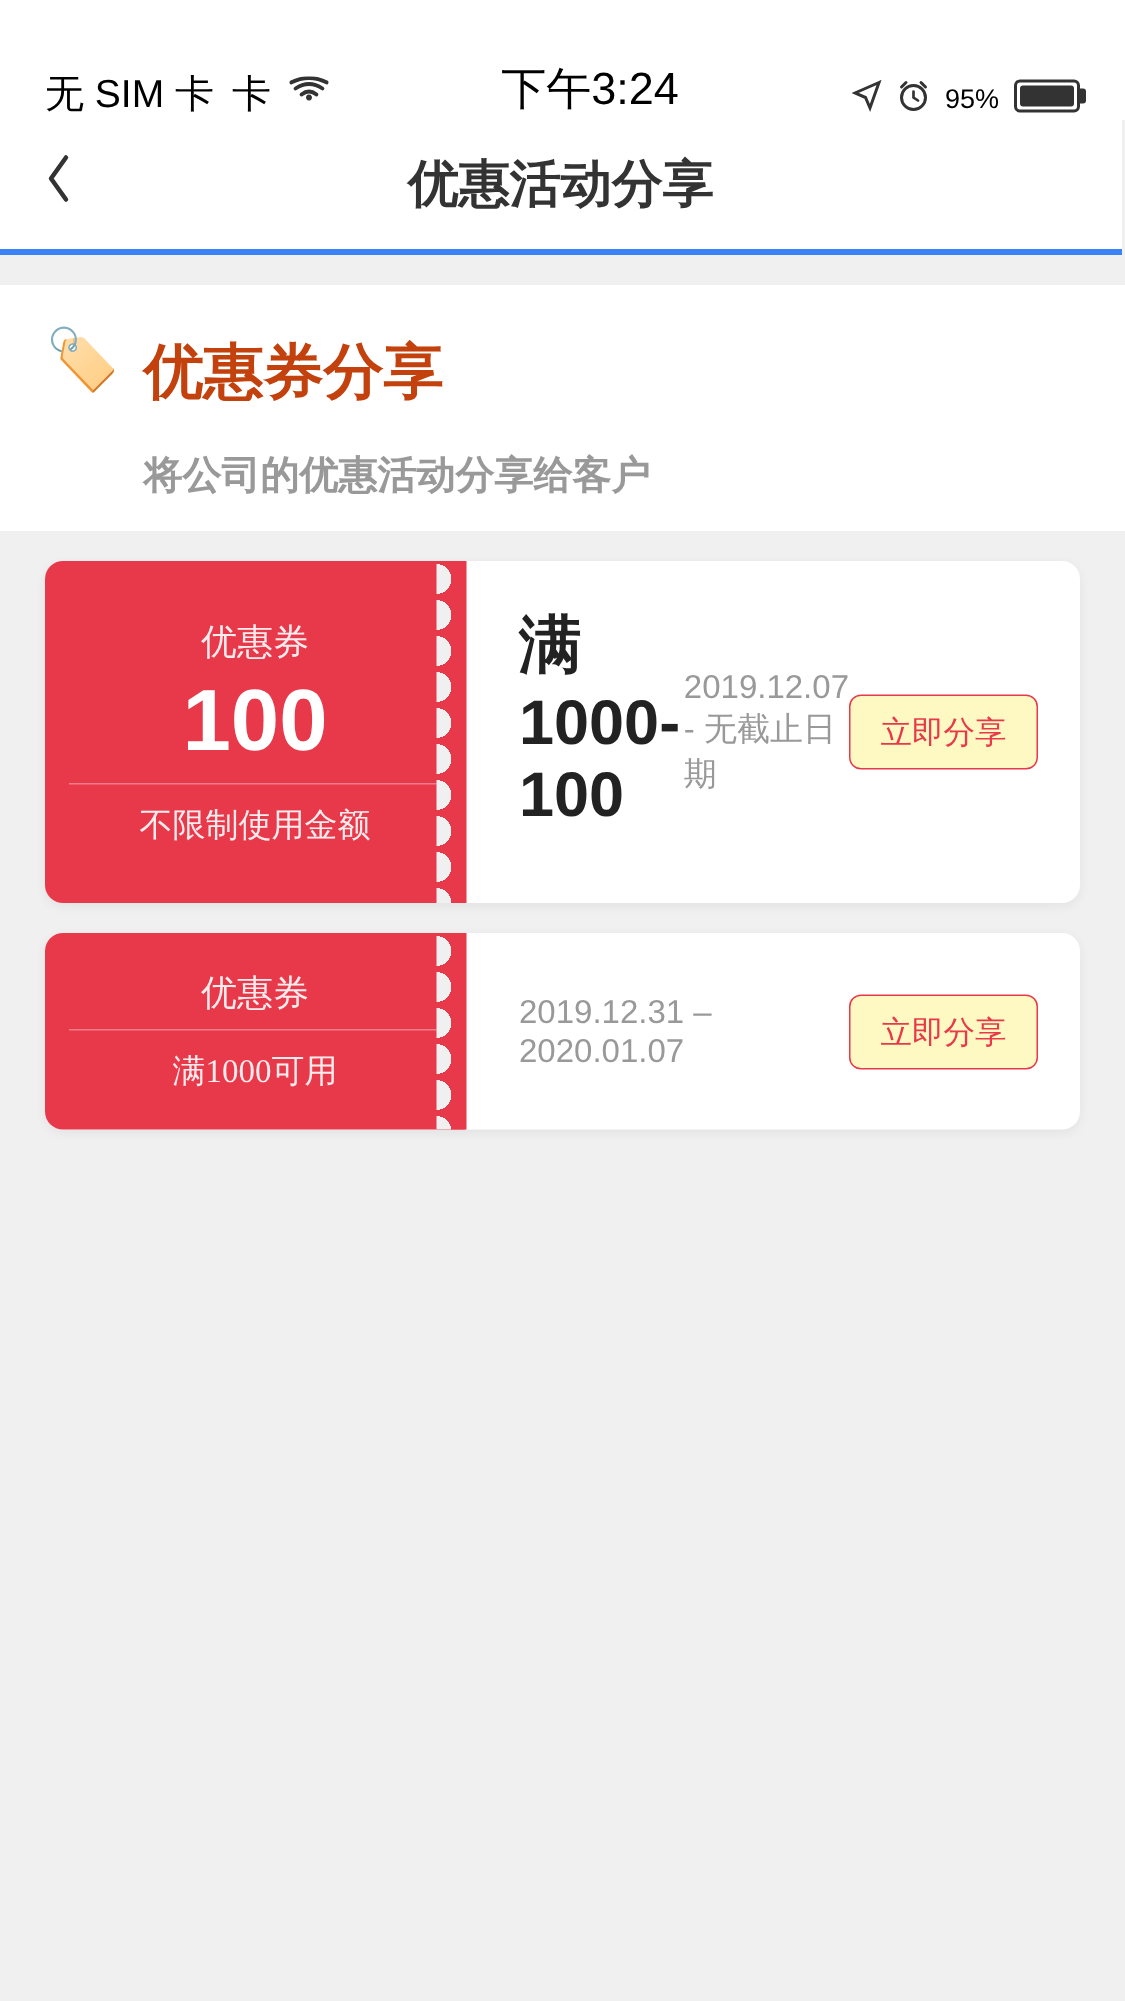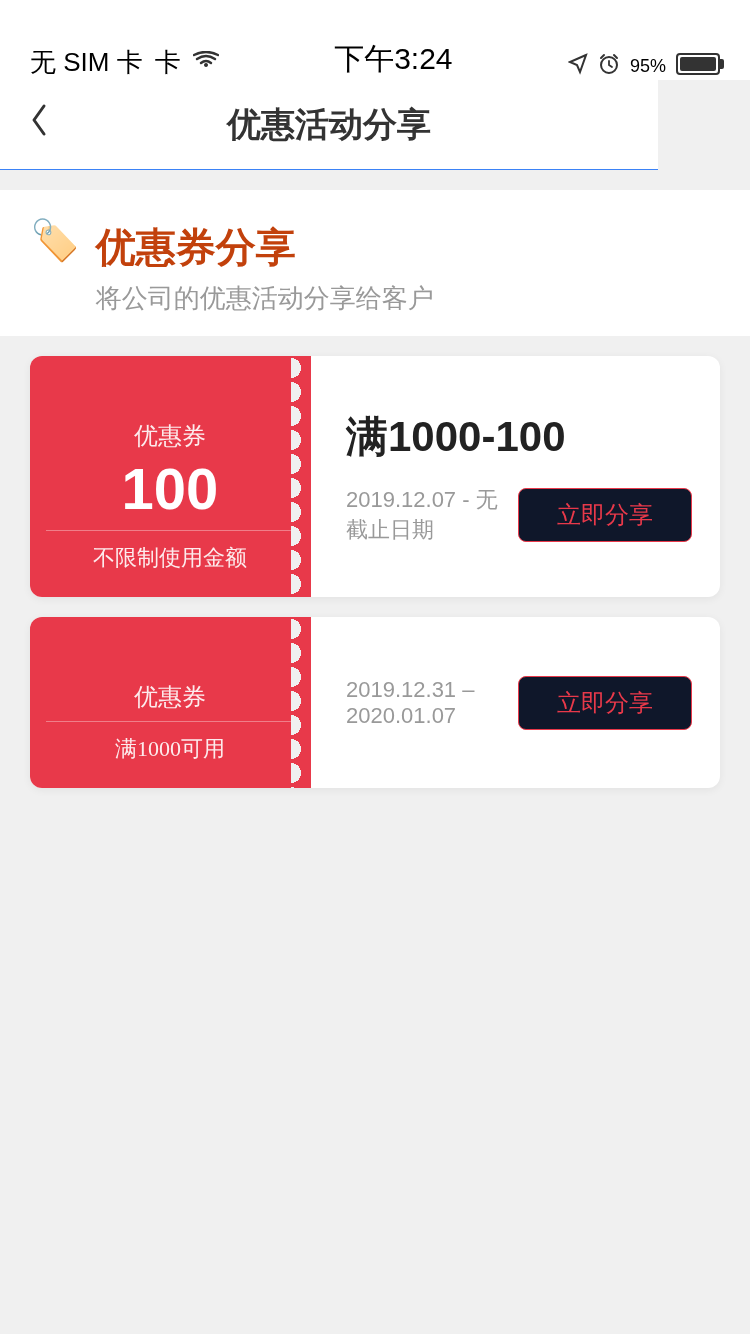--- a/index.html
+++ b/index.html
@@ -64,28 +64,28 @@
       left: 2px;
       top: 2px;
       bottom: 2px;
       width: 90%;
       background: #333;
       border-radius: 2px;
     }
 
     
     .nav-bar {
-      width: 658px;
+      width: 748px;
       height: 90px;
       background: #fff;
       display: flex;
       align-items: center;
       justify-content: center;
       position: relative;
-      border-bottom: 1px solid #3b82f6;
+      border-bottom: 4px solid #3b82f6;
     }
     .nav-back {
       position: absolute;
       left: 28px;
       font-size: 36px;
       color: #333;
       cursor: pointer;
     }
     .nav-title {
       font-size: 34px;
@@ -107,21 +107,22 @@
       line-height: 1;
     }
     .section-text .title {
       font-size: 40px;
       font-weight: 600;
       color: #c2410c;
     }
     .section-text .subtitle {
       font-size: 26px;
       color: #999;
-      margin-top: 6px;
+      margin-top: 24px;
+      font-weight: bold;
     }
 
     
     .coupon-list {
       padding: 20px 30px;
       display: flex;
       flex-direction: column;
       gap: 20px;
     }
 
@@ -168,21 +169,20 @@
         radial-gradient(circle at 0 204px, #f0f0f0 10px, transparent 10px),
         radial-gradient(circle at 0 228px, #f0f0f0 10px, transparent 10px);
       background-color: #E8394A;
       z-index: 1;
     }
 
     .coupon-label {
       font-size: 24px;
       color: rgba(255,255,255,0.9);
       margin-bottom: 8px;
-      margin-top: 40px;
     }
     .coupon-amount {
       font-size: 58px;
       font-weight: 700;
       color: #fff;
       line-height: 1;
       margin-bottom: 12px;
     }
     .coupon-divider {
       width: 100%;
@@ -195,45 +195,45 @@
       color: rgba(255,255,255,0.9);
       text-align: center;
       font-family: Liberation Serif, serif;
     }
 
     
     .coupon-right {
       flex: 1;
       padding: 28px 28px 28px 36px;
       display: flex;
-      flex-direction: column;
+      flex-direction: row;
       justify-content: center;
     }
     .coupon-name {
       font-size: 42px;
       font-weight: 700;
       color: #222;
       margin-bottom: 20px;
     }
     .coupon-bottom {
       display: flex;
       align-items: center;
       justify-content: flex-end;
     }
     .coupon-date {
       font-size: 22px;
       color: #999;
     }
     .coupon-share-btn {
       border: 1.5px solid #E8394A;
       border-radius: 8px;
-      padding: 10px 38px;
-      font-size: 24px;
+      padding: 10px 20px;
+      font-size: 21px;
       color: #E8394A;
-      background: #0f172a;
+      background: #fef9c3;
       cursor: pointer;
       white-space: nowrap;
     }
   </style>
 </head>
 <body>
 
 <div class="status-bar">
   <div class="status-left">
     <span>无 SIM 卡</span>

